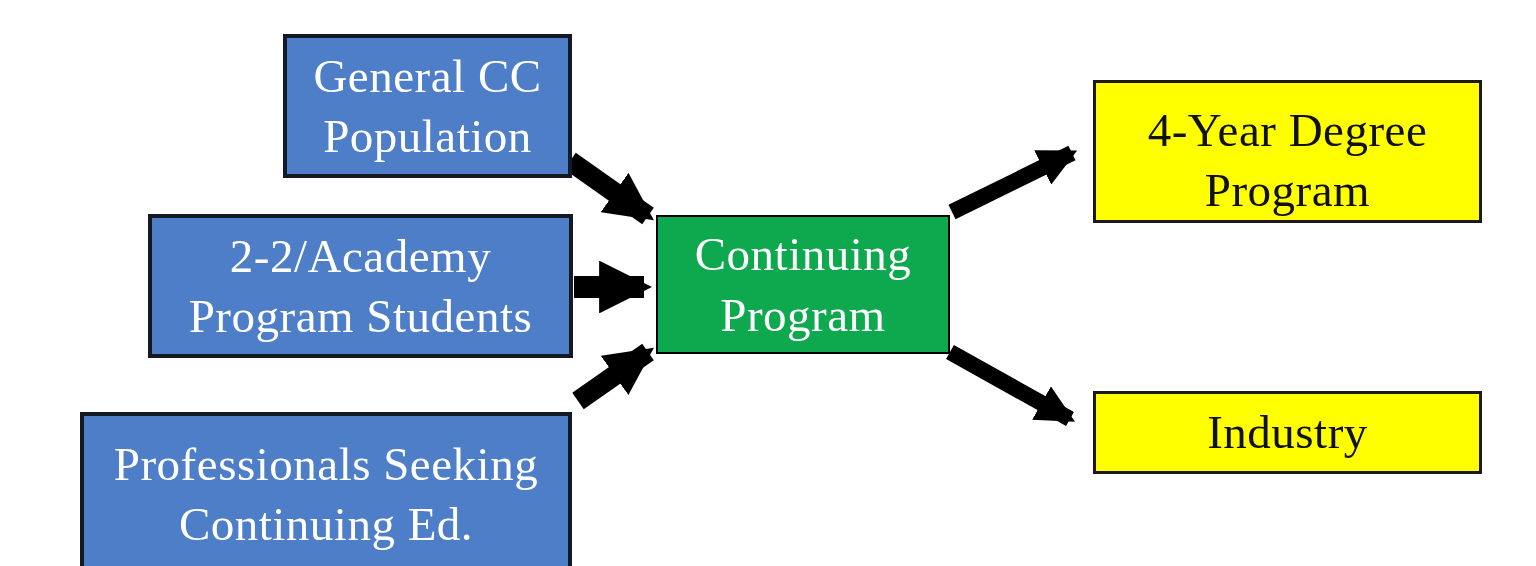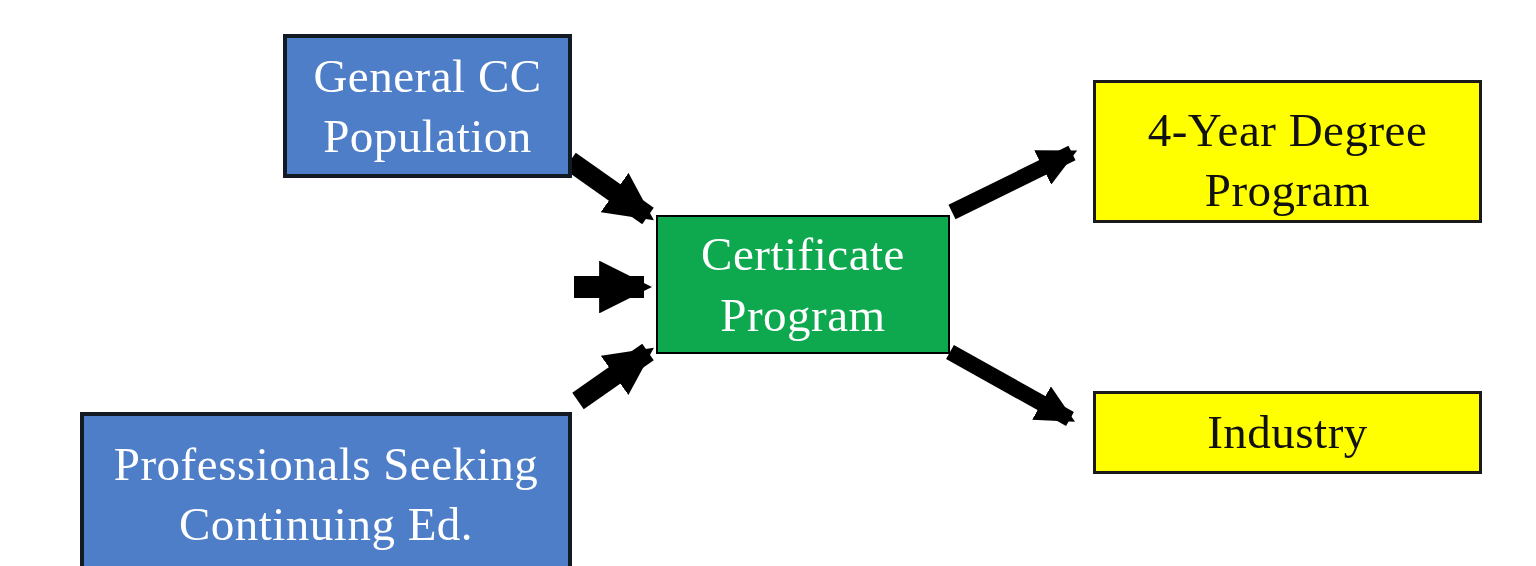--- a/index.html
+++ b/index.html
@@ -81,28 +81,32 @@
     <line x1="578" y1="401" x2="648" y2="352" stroke-width="20" marker-end="url(#arrowhead)"></line>
     <line x1="952" y1="212" x2="1072" y2="153" stroke-width="16" marker-end="url(#arrowhead)"></line>
     <line x1="950" y1="352" x2="1070" y2="419" stroke-width="16" marker-end="url(#arrowhead)"></line>
   </svg>
 
   <div class="node source" id="node-general-cc">
     <span class="label">General CC
 Population</span>
   </div>
 
+  <div class="node source" id="node-academy">
+    <span class="label">2-2/Academy
+Program Students</span>
+  </div>
 
   <div class="node source" id="node-professionals">
     <span class="label">Professionals Seeking
 Continuing Ed.</span>
   </div>
 
   <div class="node center" id="node-certificate">
-    <span class="label">Certificate
+    <span class="label">Continuing
 Program</span>
   </div>
 
   <div class="node target" id="node-degree">
     <span class="label">4-Year Degree
 Program</span>
   </div>
 
   <div class="node target" id="node-industry">
     <span class="label">Industry</span>

